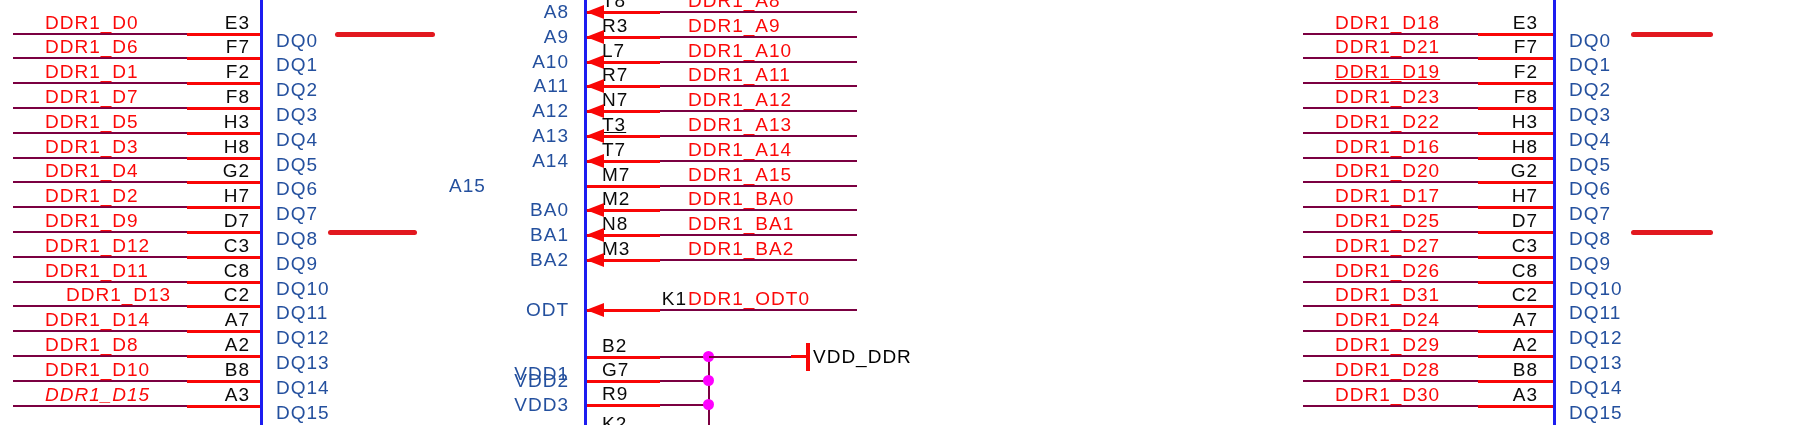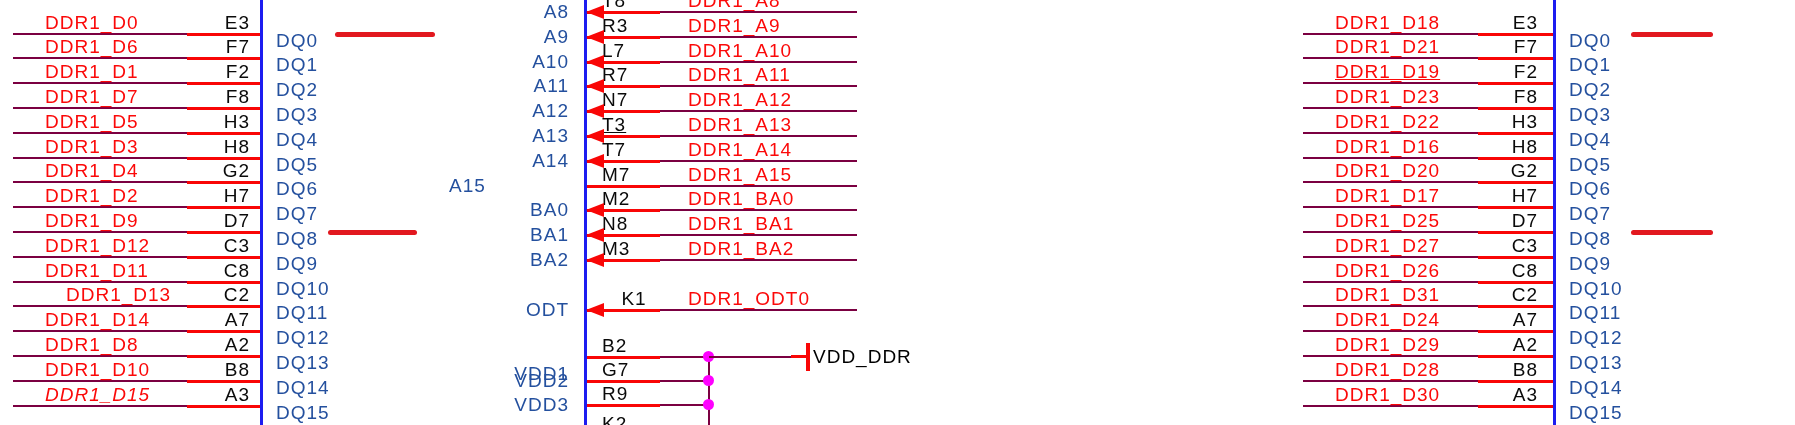--- a/index.html
+++ b/index.html
@@ -264,21 +264,21 @@
       <div class="seg pinline" style="left: 587px; top: 234.2px; width: 73px; height: 3px;"></div>
       <div class="seg wire" style="left: 660px; top: 234.2px; width: 197px; height: 2px;"></div>
       <div class="arrow" style="left: 586px; top: 228.2px;"></div>
       <span class="t pname" style="left: 449px; top: 250px; width: 120px; text-align: right;">BA2</span>
       <span class="t num" style="left: 602px; top: 239px; width: 60px; text-align: left;">M3</span>
       <span class="t net" style="left: 688px; top: 239px;">DDR1_BA2</span>
       <div class="seg pinline" style="left: 587px; top: 259px; width: 73px; height: 3px;"></div>
       <div class="seg wire" style="left: 660px; top: 259px; width: 197px; height: 2px;"></div>
       <div class="arrow" style="left: 586px; top: 253px;"></div>
       <span class="t pname" style="left: 449px; top: 299.6px; width: 120px; text-align: right;">ODT</span>
-      <span class="t num" style="left: 604px; top: 288.6px; width: 60px; text-align: center;">K1</span>
+      <span class="t num" style="left: 627px; top: 288.6px; width: 60px; text-align: right;">K1</span>
       <span class="t net" style="left: 688px; top: 288.6px;">DDR1_ODT0</span>
       <div class="seg pinline" style="left: 587px; top: 308.6px; width: 73px; height: 3px;"></div>
       <div class="seg wire" style="left: 660px; top: 308.6px; width: 197px; height: 2px;"></div>
       <div class="arrow" style="left: 586px; top: 302.6px;"></div>
       <span class="t pname" style="left: 449px; top: 364px; width: 120px; text-align: right;">VDD1</span>
       <span class="t num" style="left: 602px; top: 335.5px; width: 60px; text-align: left;">B2</span>
       <div class="seg pinline" style="left: 587px; top: 355.5px; width: 73px; height: 3px;"></div>
       <div class="seg wire" style="left: 660px; top: 355.5px; width: 49px; height: 2px;"></div>
       <span class="t pname" style="left: 449px; top: 371px; width: 120px; text-align: right;">VDD2</span>
       <span class="t num" style="left: 602px; top: 360px; width: 60px; text-align: left;">G7</span>

